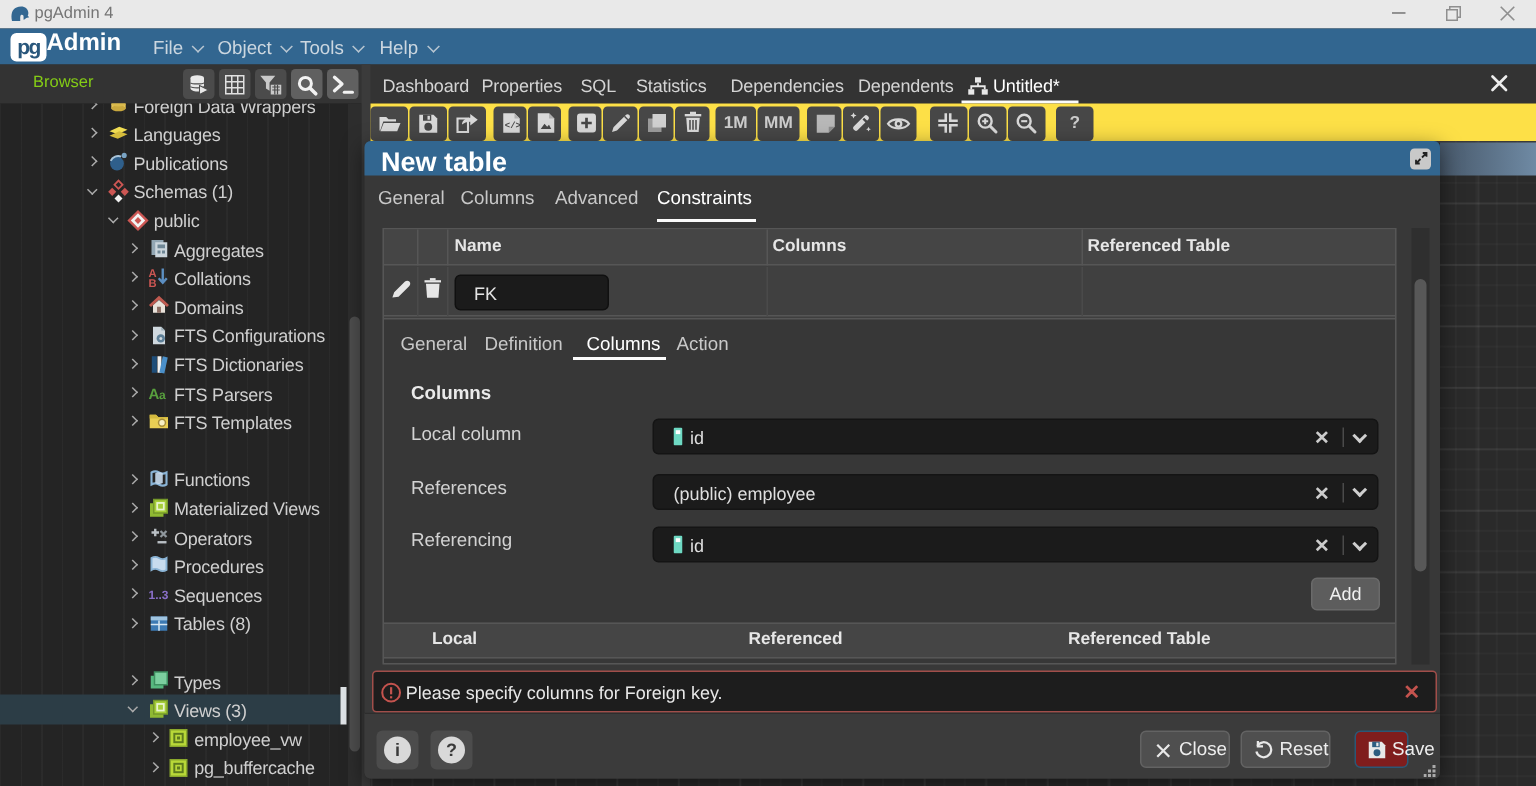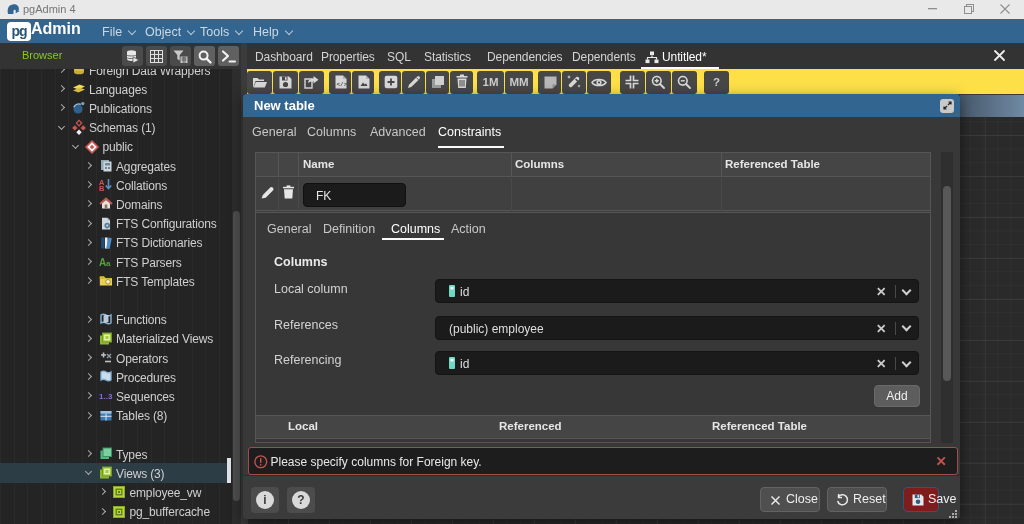--- a/index.html
+++ b/index.html
@@ -40,21 +40,21 @@
     background-image:
       linear-gradient(to right, rgba(255,255,255,0.05) 1px, transparent 1px),
       linear-gradient(to bottom, rgba(255,255,255,0.05) 1px, transparent 1px),
       linear-gradient(to right, rgba(255,255,255,0.022) 1px, transparent 1px),
       linear-gradient(to bottom, rgba(255,255,255,0.022) 1px, transparent 1px);
     background-size:41px 41px, 41px 41px, 13.65px 13.65px, 13.65px 13.65px; }
   #bluenode { position:absolute; left:960px; top:95px; width:64px; height:22px; background:linear-gradient(to right,#47586a,#6f8aa4); }
   #dialog { position:absolute; left:243px; top:94px; width:717px; height:425px; background:#383838;
             border-radius:4px; box-shadow:0 4px 14px rgba(0,0,0,.5); }
   #dlg-header { position:absolute; left:0; top:0; width:717px; height:23px; background:#326690; border-radius:4px 4px 0 0; }
-  #dlg-header .t { position:absolute; left:11px; top:4px; color:#fff; font-weight:bold; font-size:13px; }
+  #dlg-header .t { position:absolute; left:11px; top:4px; color:#fff; font-weight:bold; font-size:18px; }
   #dlg-expand { position:absolute; left:697px; top:4.5px; width:14px; height:14px; background:#c9c9c9; border-radius:3px; }
   .dtab { position:absolute; top:31px; font-size:12.5px; color:#c8c8c8; }
   .dtab.active { color:#fff; }
   #dlg-tab-underline { position:absolute; left:195px; top:52px; width:66px; height:2px; background:#fbfbfb; }
   #cgrid { position:absolute; left:12px; top:58px; width:676px; height:291px; border:1px solid #565656; background:#3f3f3f; }
   #cgrid-header { position:absolute; left:0; top:0; width:674px; height:24px; background:#454545; border-bottom:1px solid #565656; }
   .ghead { position:absolute; top:5px; font-weight:bold; font-size:11.5px; color:#e6e6e6; }
   #cgrid-row { position:absolute; left:0; top:25px; width:674px; height:33px; border-bottom:1px solid #565656; background:#404040; }
   #subpanel { position:absolute; left:0; top:59px; width:674px; height:230px; background:#373737; }
   .stab { position:absolute; font-size:12.5px; color:#c8c8c8; top:10px; }

